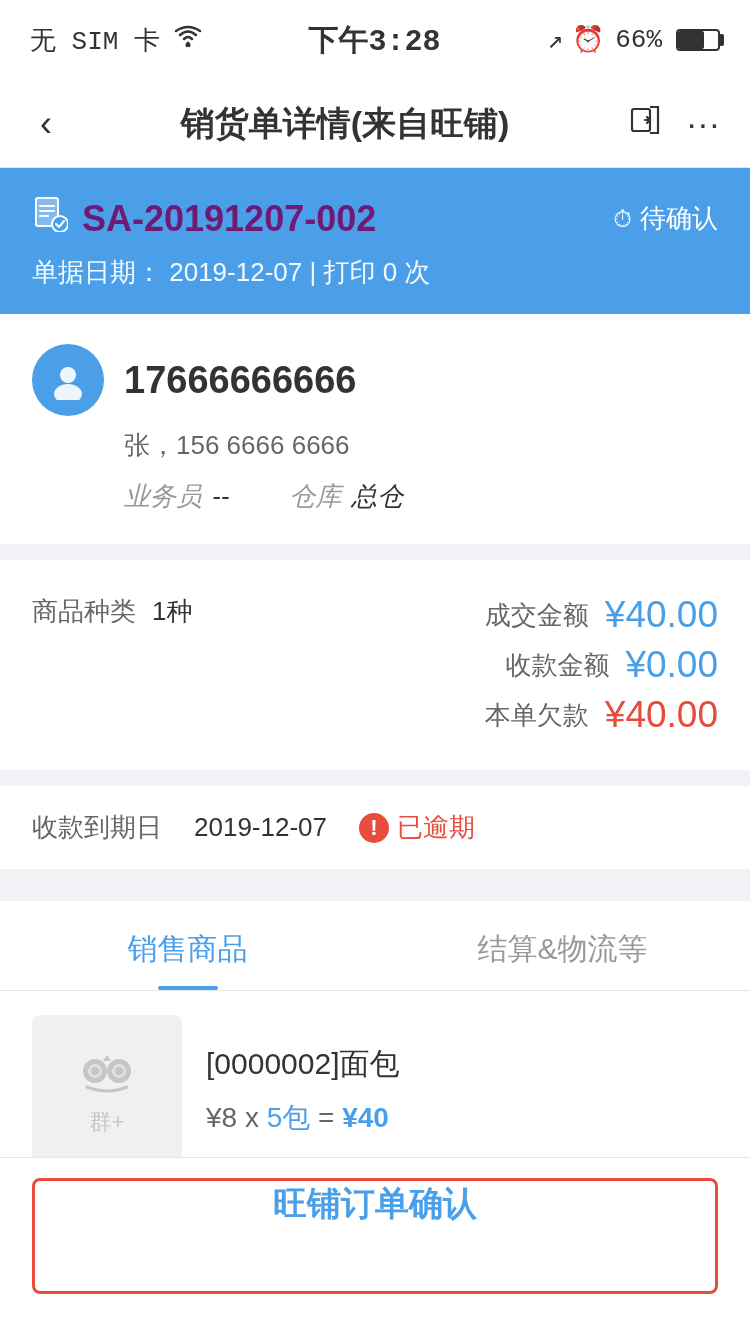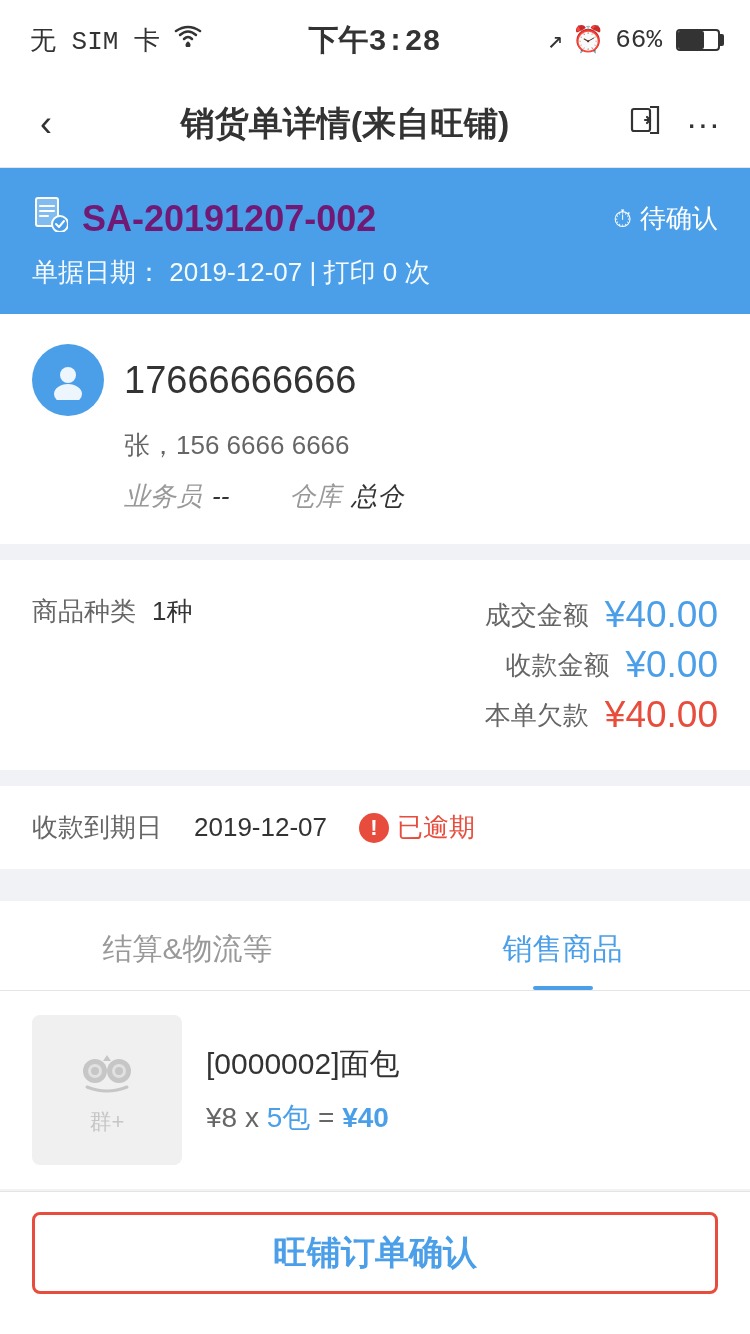--- a/index.html
+++ b/index.html
@@ -141,21 +141,21 @@
       border-radius: 50%;
       background: #4a9fe8;
       display: flex;
       align-items: center;
       justify-content: center;
       color: #fff;
       font-size: 36px;
     }
     .customer-phone {
       font-size: 38px;
-      font-weight: 400;
+      font-weight: 700;
       color: #333;
     }
     .customer-name {
       color: #666;
       font-size: 26px;
       margin-left: 92px;
       margin-bottom: 16px;
     }
     .customer-info {
       display: flex;
@@ -326,30 +326,30 @@
       position: fixed;
       bottom: 0;
       left: 0;
       width: 750px;
       background: #fff;
       padding: 20px 32px 40px;
       border-top: 1px solid #e5e5e5;
     }
     .confirm-btn {
       width: 100%;
-      height: 82px;
+      height: 116px;
       border: 3px solid #e74c3c;
       border-radius: 8px;
       background: #fff;
       color: #4a9fe8;
       font-size: 34px;
       font-weight: 600;
       cursor: pointer;
       display: flex;
-      align-items: center;
+      align-items: flex-start;
       justify-content: center;
     }
 
     
     .separator {
       height: 16px;
       background: #f0f2f5;
     }
   </style>
 </head>
@@ -474,25 +474,25 @@
   <div class="overdue-badge">
     <div class="overdue-icon">!</div>
     <span>已逾期</span>
   </div>
 </div>
 
 <div class="separator"></div>
 
 <div class="tabs-container">
   <div class="tabs">
+    <div class="tab active">
+      <span>销售商品</span>
+    </div>
     <div class="tab">
       <span>结算&amp;物流等</span>
-    </div>
-    <div class="tab active">
-      <span>销售商品</span>
     </div>
   </div>
 </div>
 
 <div class="product-card">
   <div class="product-image">
     <div class="product-image-inner">
       <svg width="80" height="60" viewBox="0 0 80 60" fill="none">
 
         <circle cx="28" cy="28" r="12" fill="#888"></circle>

